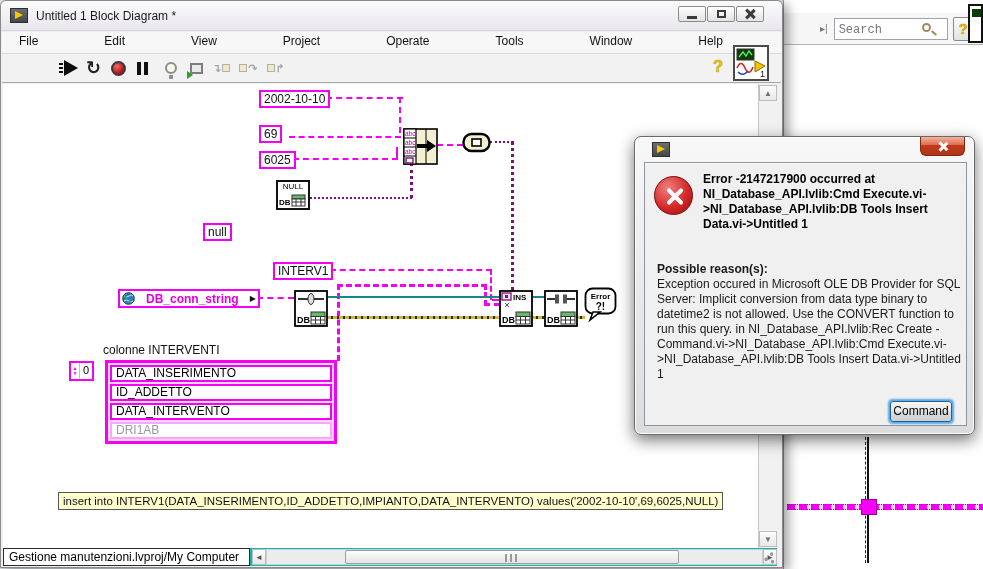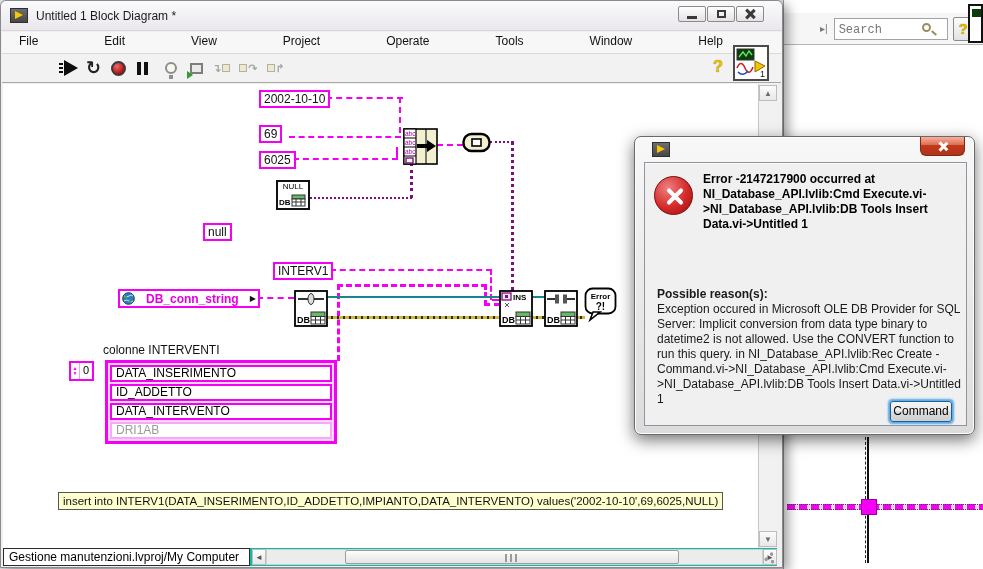--- a/index.html
+++ b/index.html
@@ -155,21 +155,21 @@
     display:flex; align-items:center; justify-content:center; }
   .dlg-close .g-x::before,.dlg-close .g-x::after { background:#fff; height:11px; width:2.5px; left:4px; top:0; }
   .dlg-content { position:absolute; left:9px; top:25px; width:323px; height:264px; background:#f0f0f0;
     border:1px solid #8e959e; box-shadow:inset 0 1px 0 #fbfbfb; }
   .erricon { position:absolute; left:9px; top:13px; width:39px; height:39px; border-radius:50%;
     border:1px solid #7d0606; background:radial-gradient(circle at 35% 30%,#f08080,#d42a2a 55%,#9e0b0b); }
   .erricon i { position:absolute; left:18px; top:9px; width:4px; height:21px; background:#fff; border-radius:2px; }
   .erricon i:first-child { transform:rotate(45deg);} .erricon i:last-child { transform:rotate(-45deg);}
   .err-head { position:absolute; left:58px; top:9px; width:254px; font-size:12px; font-weight:bold;
     line-height:15px; color:#000; overflow-wrap:anywhere; }
-  .err-reasons { position:absolute; left:12px; top:124px; width:306px; font-size:12px;
+  .err-reasons { position:absolute; left:12px; top:99px; width:306px; font-size:12px;
     line-height:15px; color:#1a1a1a; overflow-wrap:anywhere; }
   .err-reasons .rlabel { font-weight:bold; }
   .continue-btn { position:absolute; left:245px; top:238px; width:62px; height:21px;
     border:1px solid #1f5f93; border-radius:3px; box-shadow:0 0 2px 1.5px #57a9e8;
     background:linear-gradient(#f4f4f4,#ebebeb 50%,#dddddd 50%,#cfcfcf); font-size:12px;
     text-align:center; line-height:19px; color:#000; }
 </style>
 </head>
 <body>
 

